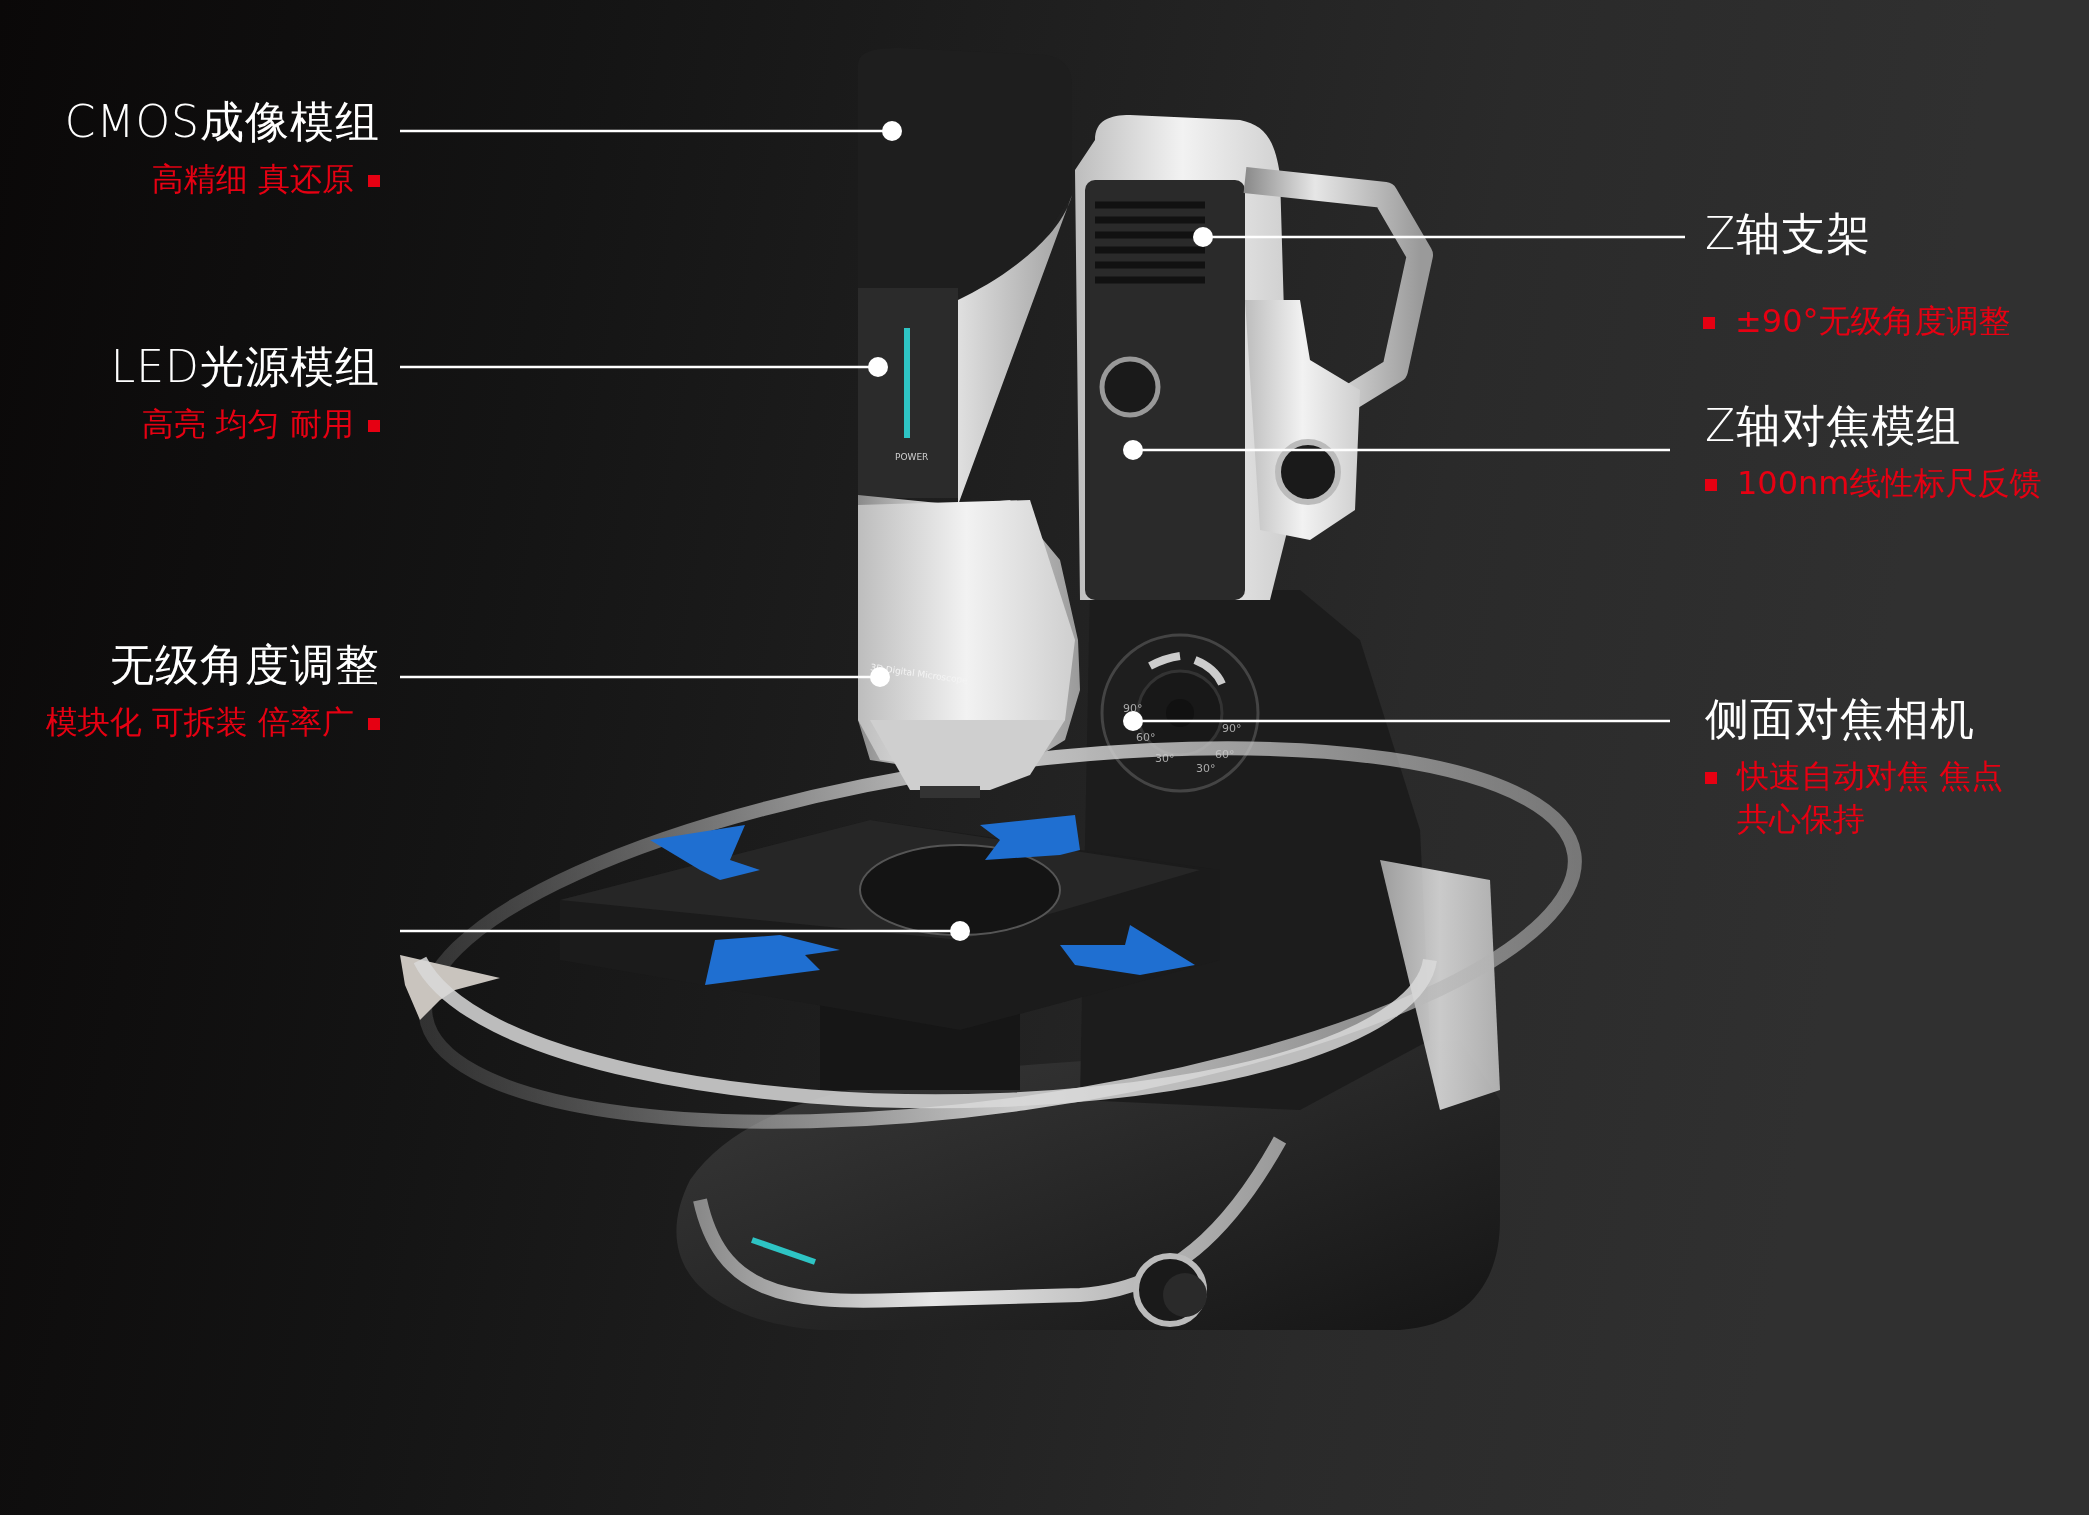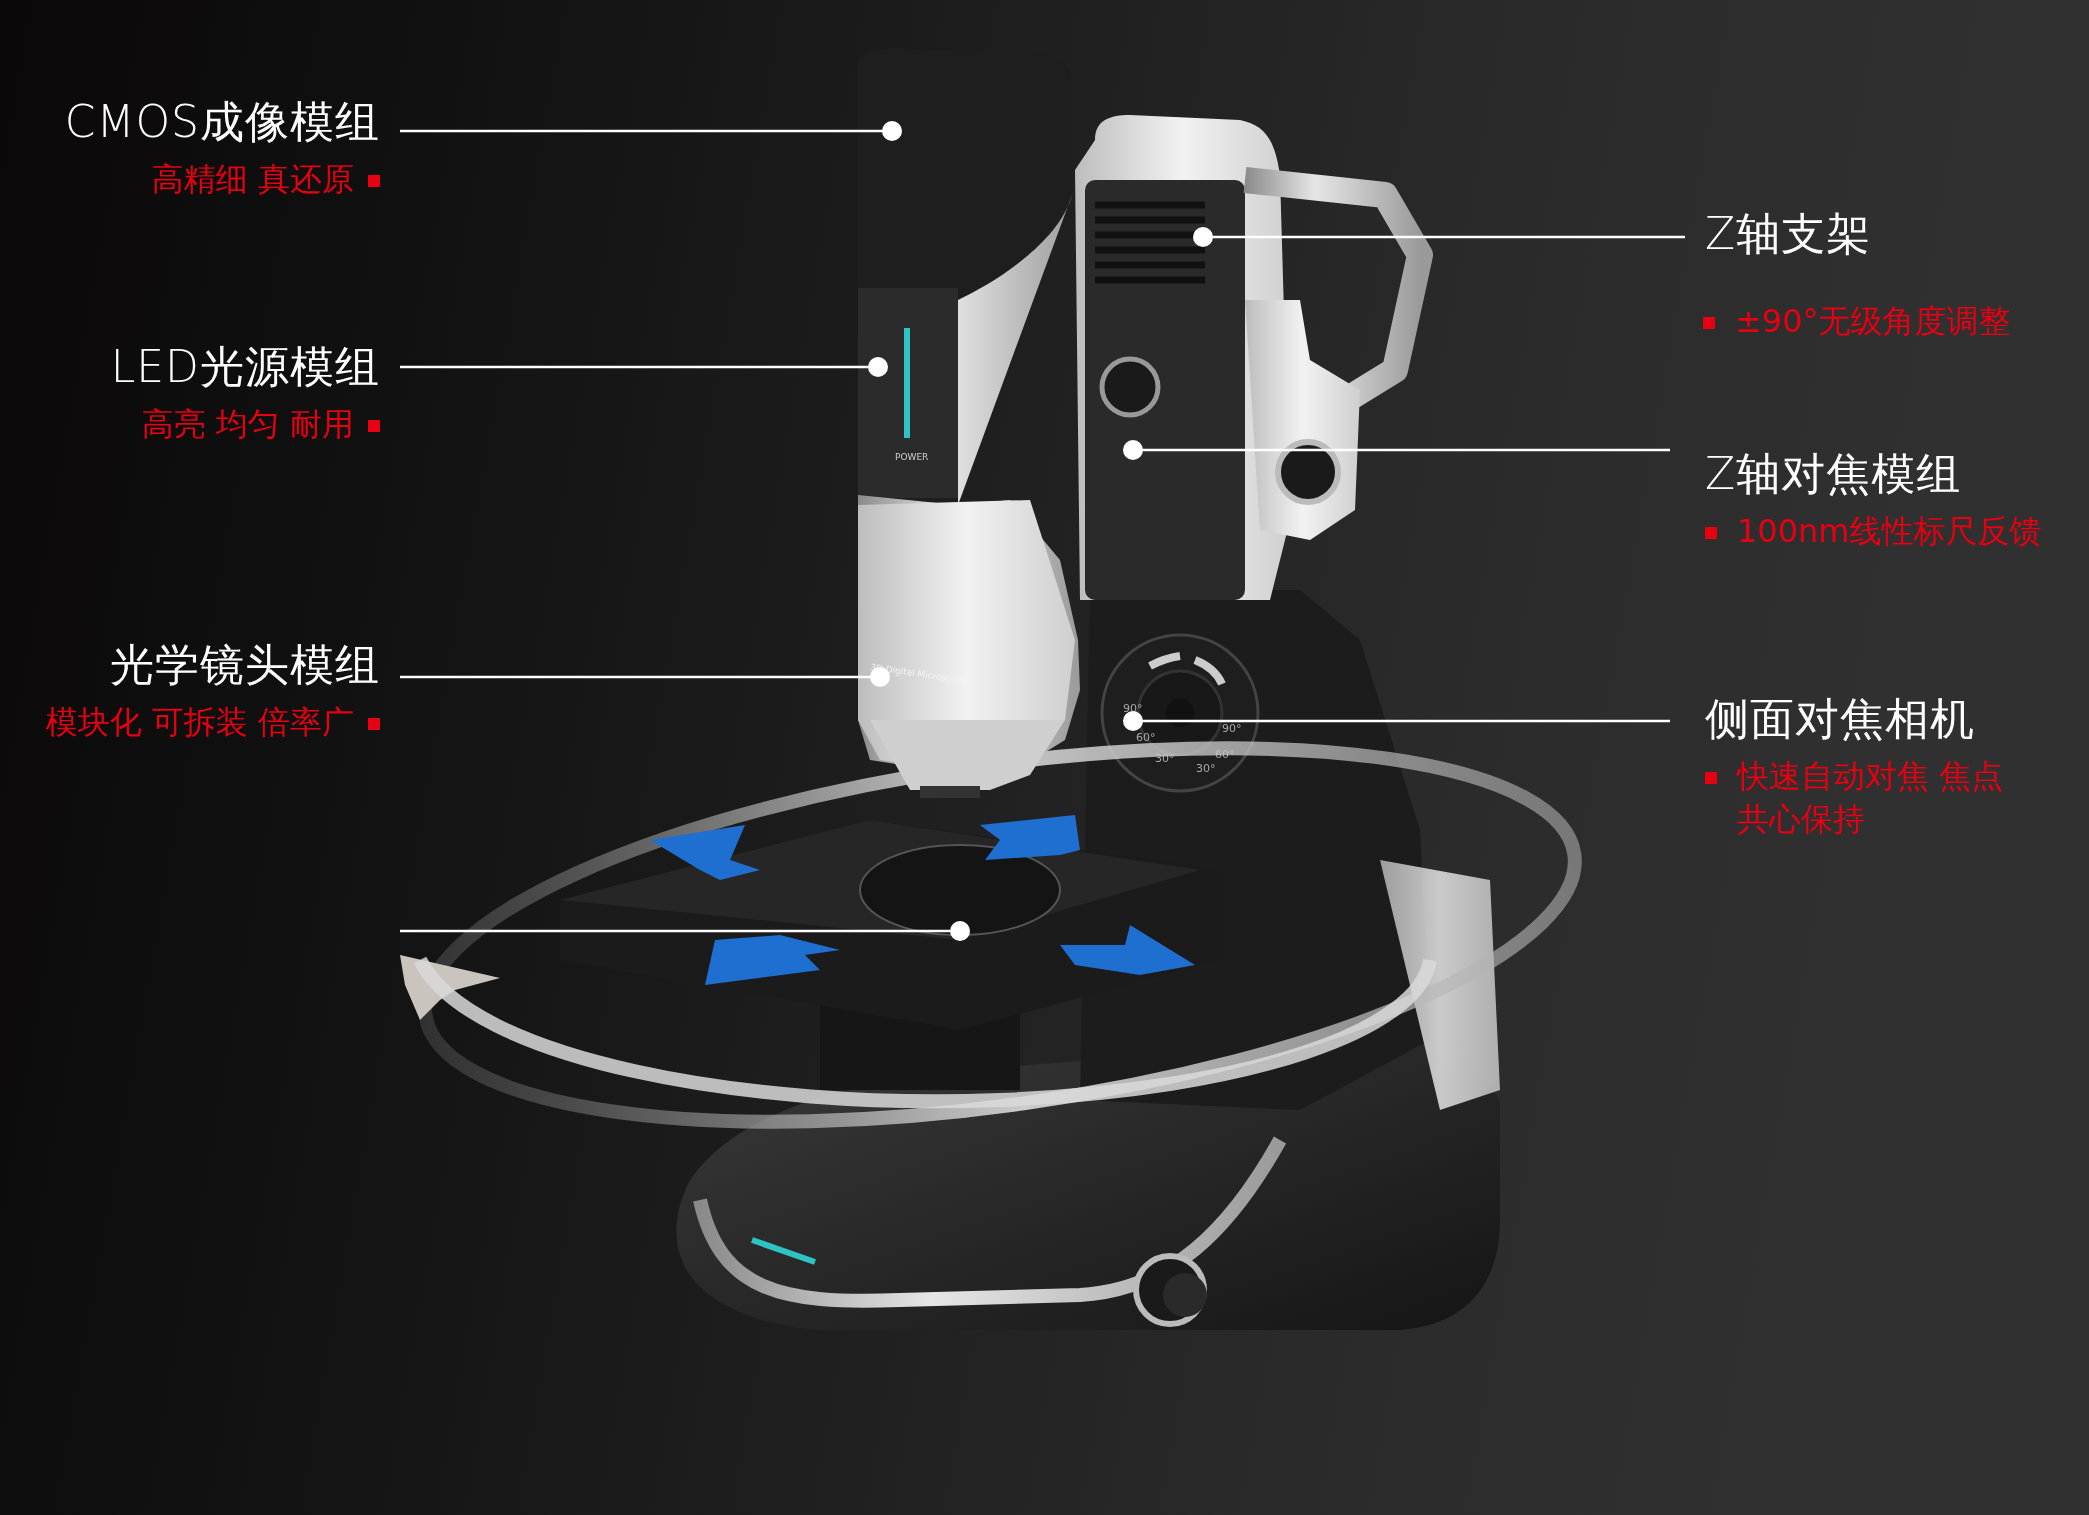--- a/index.html
+++ b/index.html
@@ -154,31 +154,31 @@
     <div class="title">CMOS成像模组</div>
     <div class="sub"><span>高精细 真还原</span><span class="bullet"></span></div>
   </div>
 
   <div class="callout left" style="top:345px;">
     <div class="title">LED光源模组</div>
     <div class="sub"><span>高亮 均匀 耐用</span><span class="bullet"></span></div>
   </div>
 
   <div class="callout left" style="top:643px;">
-    <div class="title">光学镜头模组</div>
+    <div class="title">无级角度调整</div>
     <div class="sub"><span>模块化 可拆装 倍率广</span><span class="bullet"></span></div>
   </div>
 
 
   <div class="callout right" style="left:1705px; top:212px;">
     <div class="title">Z轴支架</div>
     <div class="sub" style="margin-left:-2px;margin-top:44px;"><span class="bullet"></span><span>±90°无级角度调整</span></div>
   </div>
 
-  <div class="callout right" style="left:1705px; top:452px;">
+  <div class="callout right" style="left:1705px; top:404px;">
     <div class="title">Z轴对焦模组</div>
     <div class="sub"><span class="bullet"></span><span>100nm线性标尺反馈</span></div>
   </div>
 
   <div class="callout right" style="left:1705px; top:697px;">
     <div class="title">侧面对焦相机</div>
     <div class="sub"><span class="bullet"></span><span>快速自动对焦 焦点</span><span class="indent">共心保持</span></div>
   </div>
 
 </div>

